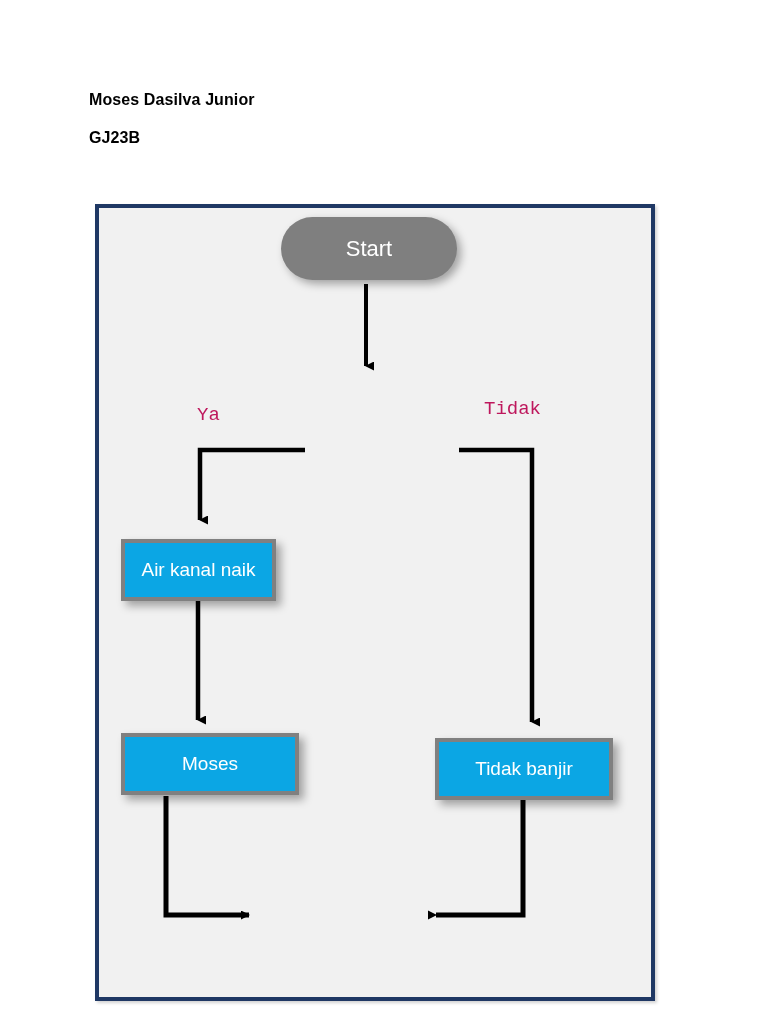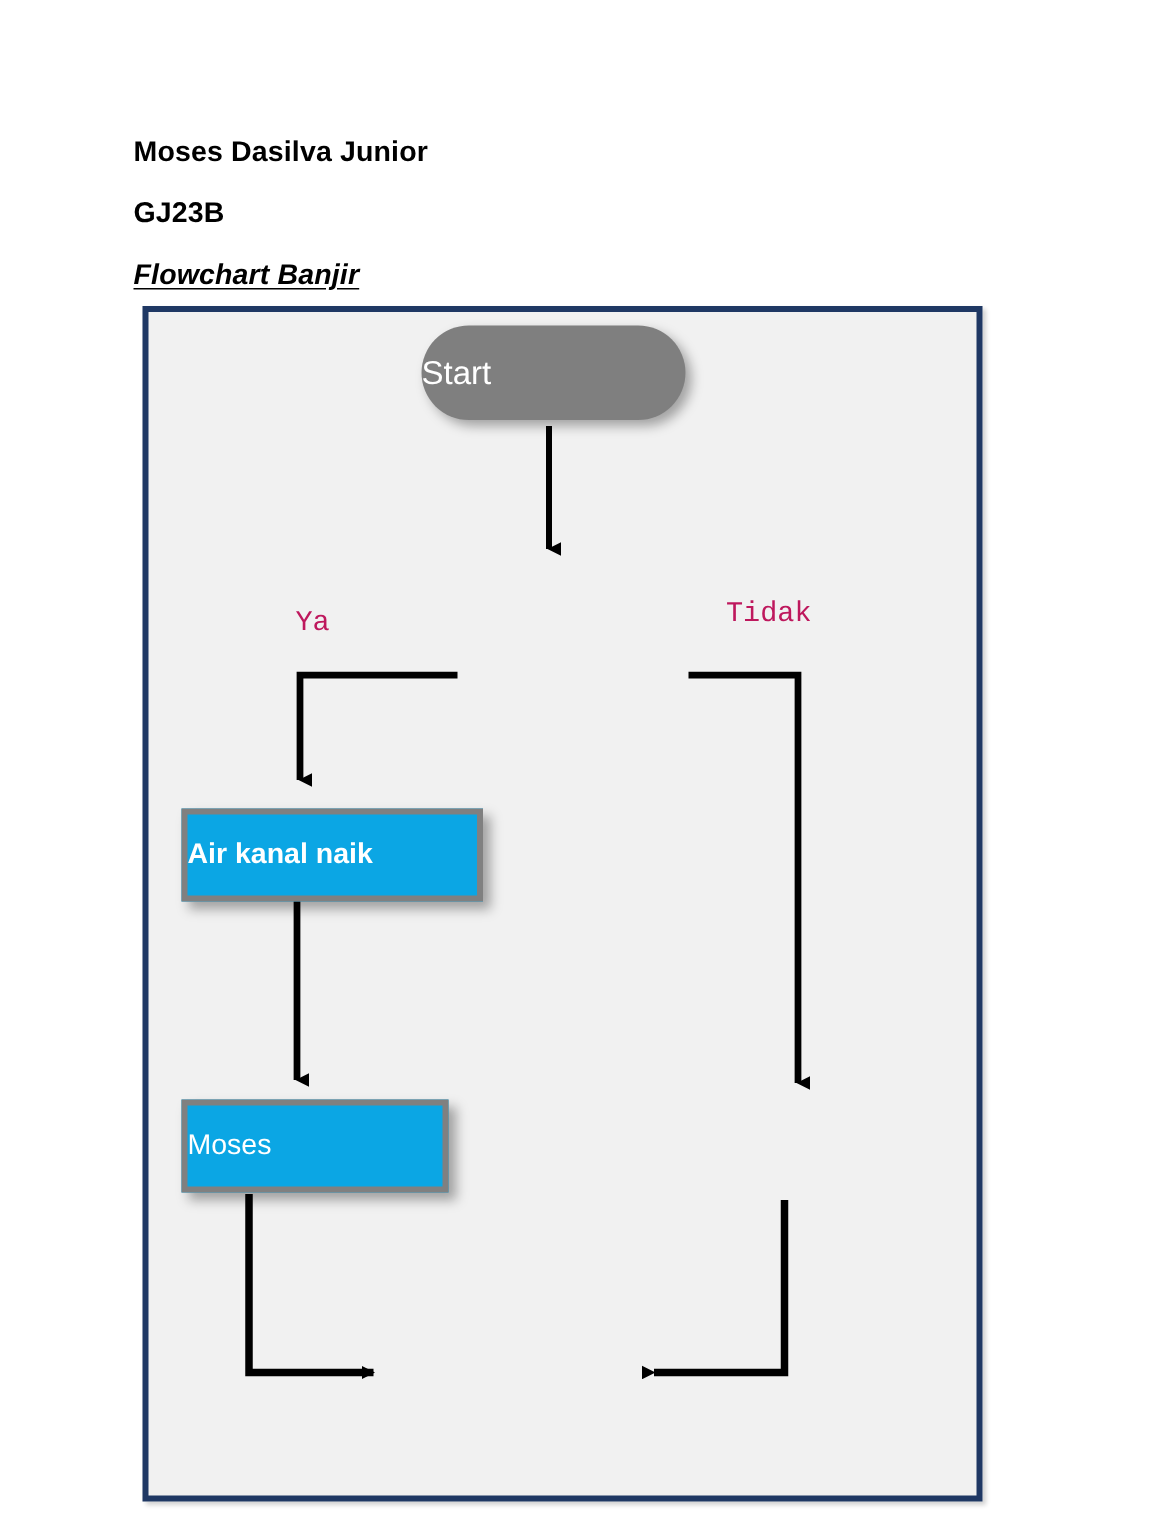--- a/index.html
+++ b/index.html
@@ -17,21 +17,21 @@
   }
 
   
   .doc-header {
     position: absolute;
     left: 89px;
     top: 92px;
     width: 560px;
   }
   .doc-line {
-    font-size: 19px;
+    font-size: 16px;
     font-weight: bold;
     color: #000000;
     letter-spacing: 0.1px;
     line-height: 1.0;
     margin-bottom: 22px;
     white-space: nowrap;
   }
   .doc-line.title {
     font-style: italic;
     text-decoration: underline;
@@ -68,20 +68,21 @@
     height: 789px;
     pointer-events: none;
   }
 
   
   .node {
     position: absolute;
     box-sizing: border-box;
     display: flex;
     align-items: center;
+    justify-content: center;
     color: #ffffff;
     text-align: center;
   }
 
   .terminator {
     background: #7f7f7f;
     border-radius: 999px;
     font-size: 22px;
     filter: drop-shadow(4px 4px 4px rgba(0,0,0,0.33));
   }
@@ -127,21 +128,20 @@
     white-space: nowrap;
     font-family: Liberation Mono, monospace;
   }
 </style>
 </head>
 <body>
 
 <div class="doc-header">
   <div class="doc-line">Moses Dasilva Junior</div>
   <div class="doc-line">GJ23B</div>
-  <div class="doc-line title">Flowchart Banjir</div>
 </div>
 
 <div class="canvas-frame">
   <div class="stage">
 
     <svg class="connectors" viewBox="0 0 552 789">
       <defs>
         <marker id="arrowDown" markerWidth="10" markerHeight="10" refX="4.5" refY="8" orient="auto" markerUnits="userSpaceOnUse">
           <path d="M0,0 L9,0 L4.5,9 Z" fill="#000000"></path>
         </marker>
@@ -168,24 +168,27 @@
 
     <div class="node terminator" style="left:182px; top:9px; width:176px; height:63px;">
       <span>Start</span>
     </div>
 
 
     <div class="branch-label" style="left:98px; top:196px;">Ya</div>
 
     <div class="branch-label" style="left:385px; top:190px;">Tidak</div>
 
-    <div class="node process" style="left:22px; top:331px; width:201px; height:62px;font-weight:bold;">
+    <div class="node process" style="left:22px; top:331px; width:155px; height:62px;">
       <span>Air kanal naik</span>
     </div>
 
     <div class="node process" style="left:22px; top:525px; width:178px; height:62px;">
       <span>Moses</span>
     </div>
 
+    <div class="node process" style="left:336px; top:530px; width:178px; height:62px;">
+      <span>Tidak banjir</span>
+    </div>
 
 
   </div>
 </div>
 
 </body></html>

